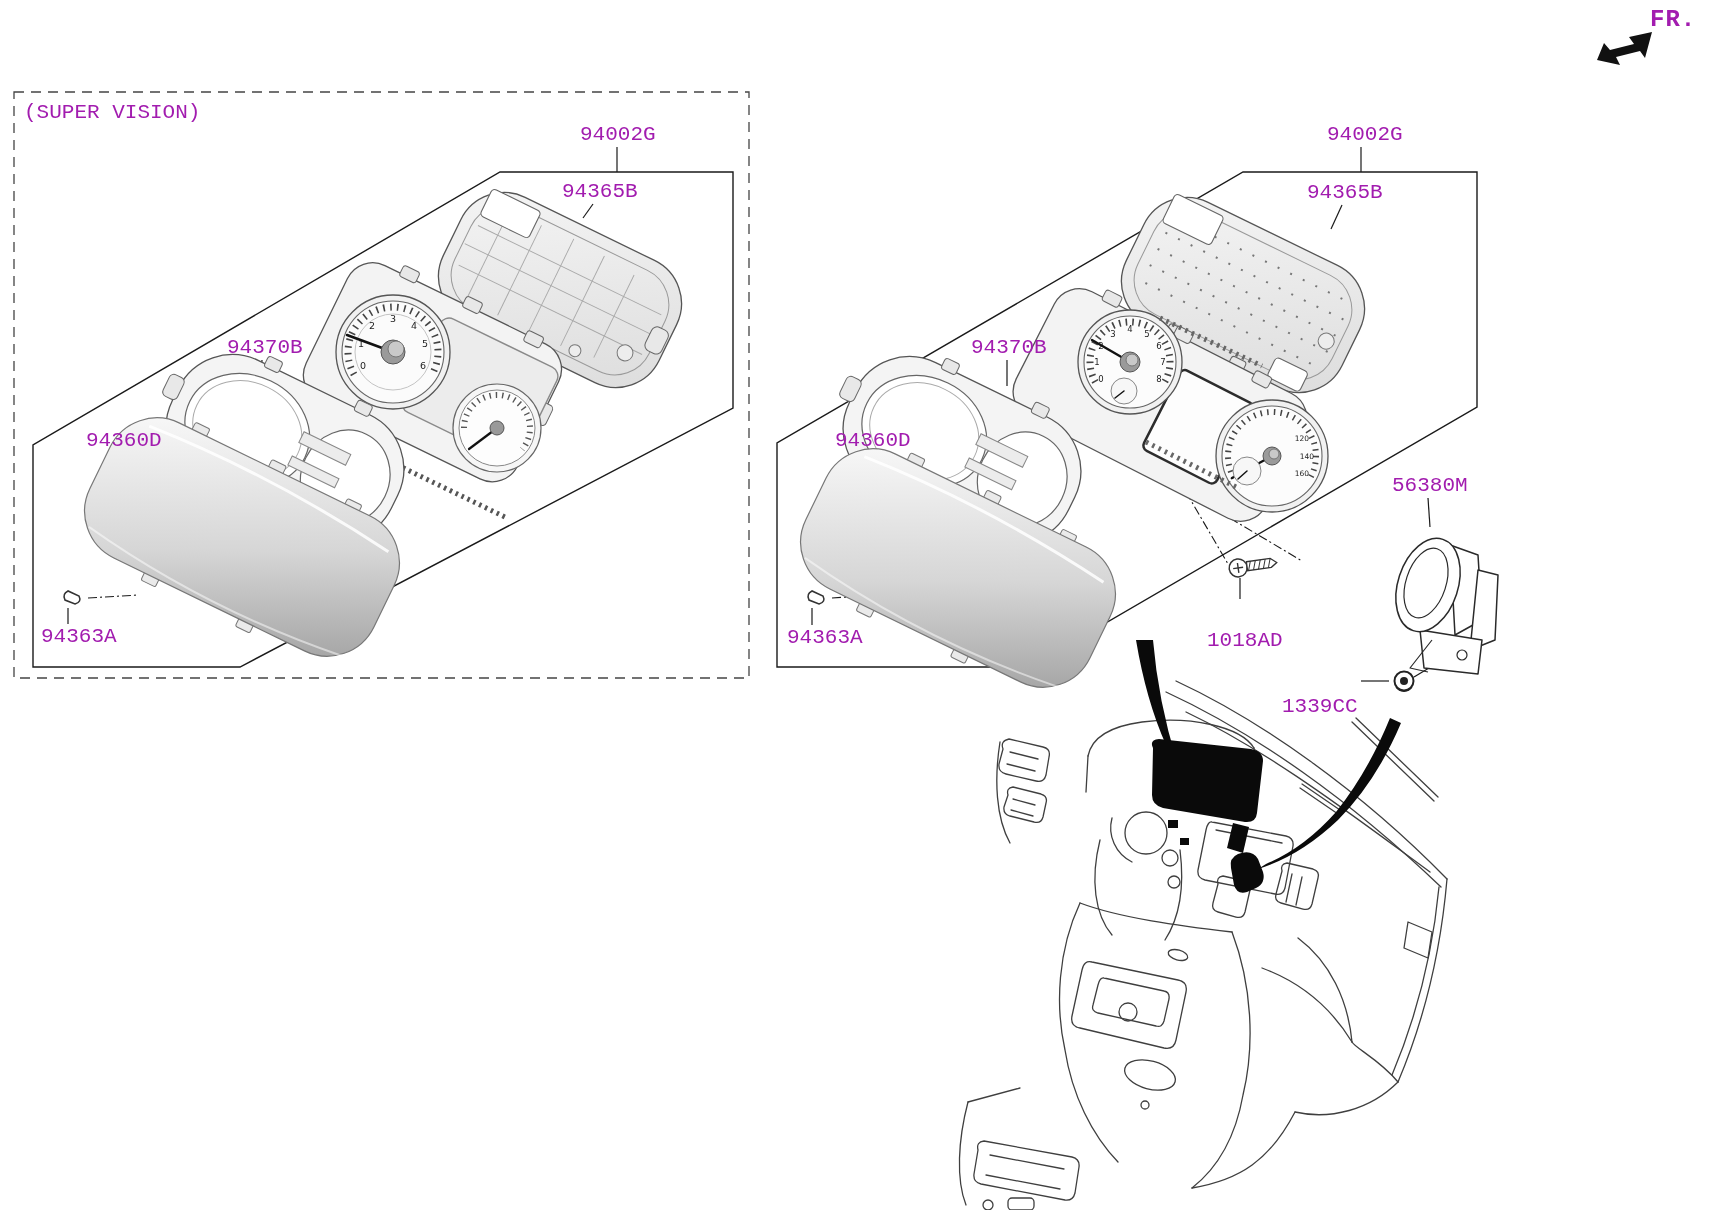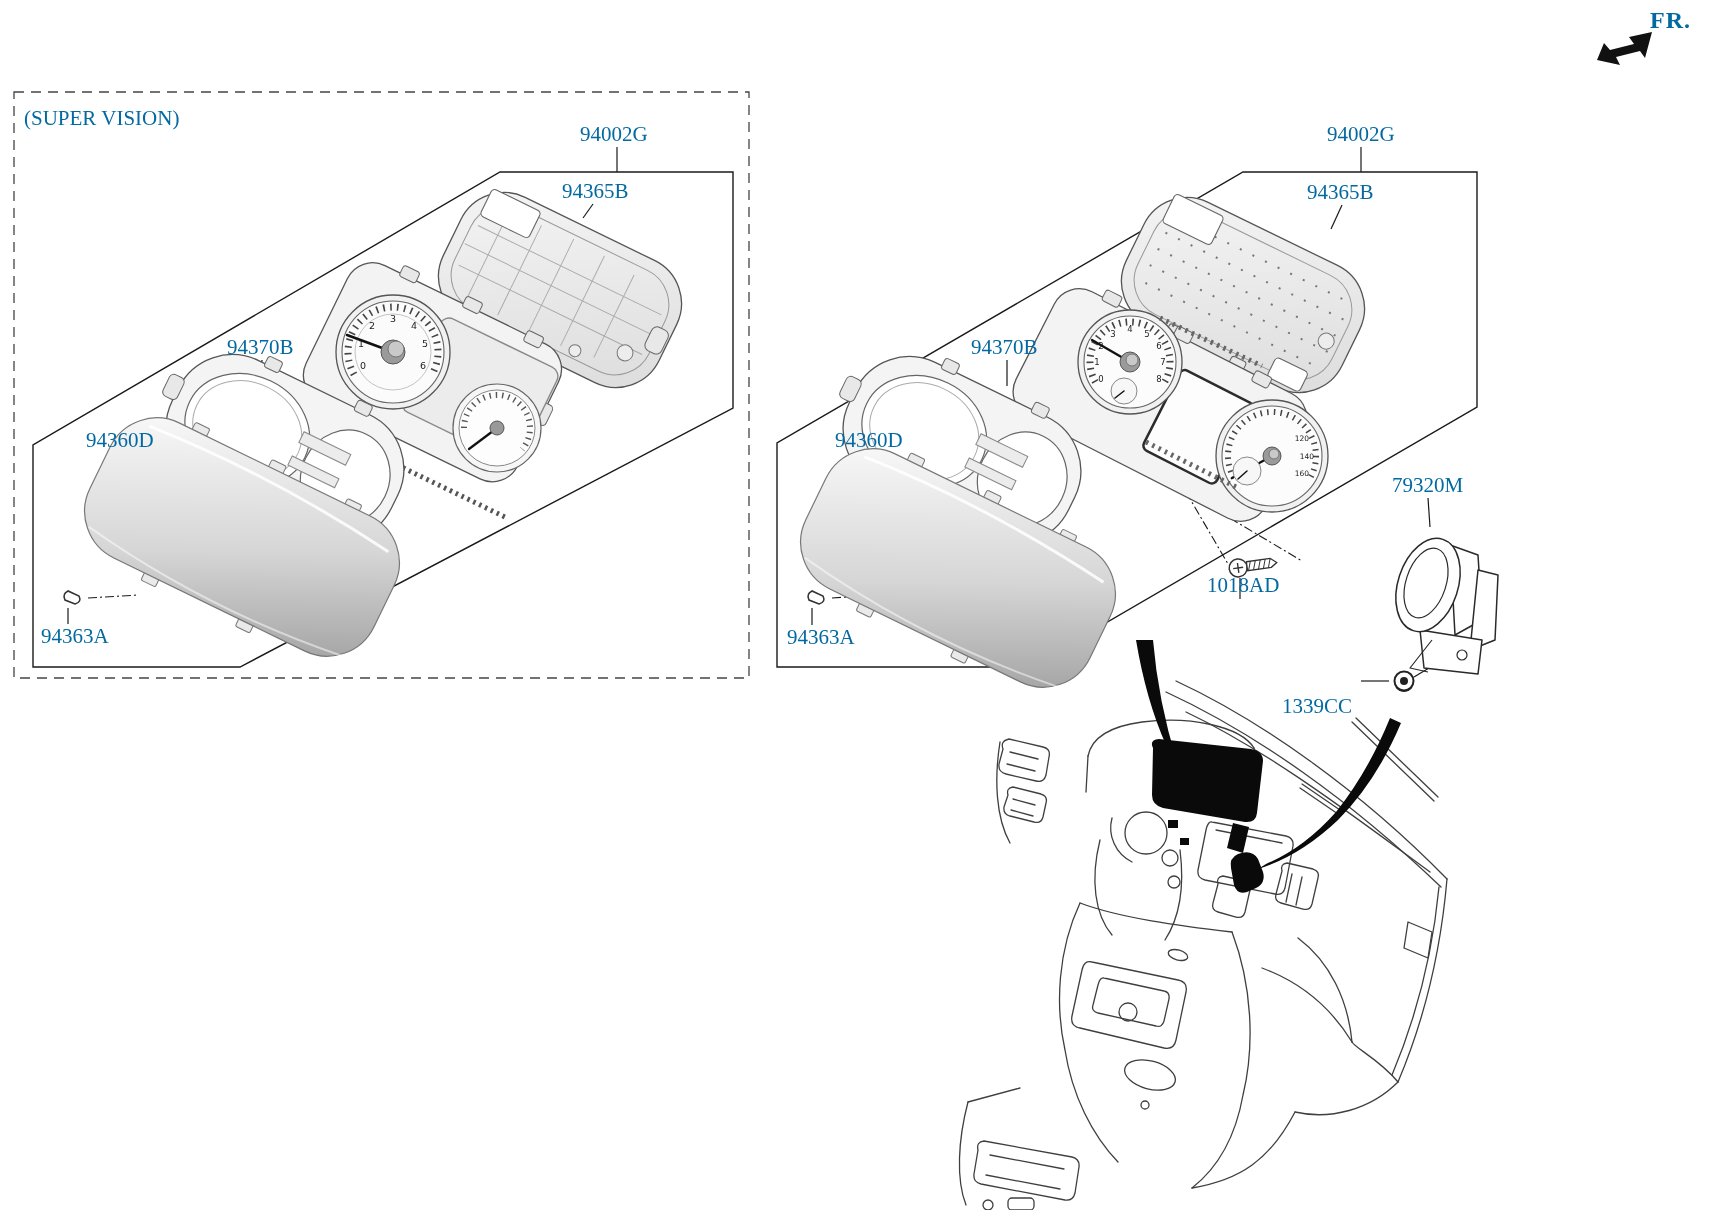--- a/index.html
+++ b/index.html
@@ -1,20 +1,20 @@
 <!DOCTYPE html>
 <html><head>
 <meta charset="utf-8">
 <style>
   html,body{margin:0;padding:0;background:#fff;}
   #canvas{position:relative;width:1713px;height:1210px;background:#fff;overflow:hidden;
           font-family:"Liberation Sans",sans-serif;}
   #art{position:absolute;left:0;top:0;}
-  .lbl{position:absolute;font-size:21px;line-height:1;color:#0369a1;white-space:nowrap;
-       font-family:Liberation Serif, serif;}
+  .lbl{position:absolute;font-size:21px;line-height:1;color:#a21caf;white-space:nowrap;
+       font-family:Liberation Mono, monospace;}
   .fr{font-size:24px;font-weight:600;letter-spacing:1px;}
   .dialnum{fill:#222;text-anchor:middle;font-family:"DejaVu Sans",sans-serif;}
   .n9{font-size:9.5px}.n8{font-size:8.5px}.n7{font-size:7.5px}
   .outline{fill:none;stroke:#3f3f3f;stroke-width:1.3;stroke-linecap:round;stroke-linejoin:round;}
   .partline{stroke:#555;stroke-width:1.3;}
   .leader{stroke:#1a1a1a;stroke-width:1.2;fill:none;}
   .dashdot{stroke:#1a1a1a;stroke-width:1.1;fill:none;stroke-dasharray:9 3 2 3;}
 </style>
 </head>
 <body>
@@ -350,31 +350,31 @@
     <path d="M1136,640 Q1146,700 1166,745 L1177,762 Q1158,700 1153,640 Z" fill="#0a0a0a"></path>
     <path d="M1390,718 Q1368,772 1336,812 Q1304,848 1266,864 L1258,869 Q1300,856 1338,820 Q1376,782 1401,723 Z" fill="#0a0a0a"></path>
     <path d="M1153,748 q-4,-8 6,-9 l92,10 q12,2 12,12 l-6,52 q-1,10 -12,9 l-82,-14 q-11,-3 -11,-13 z" fill="#0a0a0a"></path>
     <path d="M1233,823 l16,4 -6,26 -16,-5 z" fill="#0a0a0a"></path>
     <rect x="1168" y="820" width="10" height="8" fill="#0a0a0a"></rect>
     <rect x="1180" y="838" width="9" height="7" fill="#0a0a0a"></rect>
     <path d="M1238,854 q14,-5 20,5 l5,13 q3,11 -7,16 l-9,4 q-10,3 -13,-7 l-3,-17 q-2,-10 7,-14 z" fill="#0a0a0a"></path>
   </g>
 </svg>
 
-<div class="lbl" style="left:24px;top:108px">(SUPER VISION)</div>
+<div class="lbl" style="left:24px;top:102px">(SUPER VISION)</div>
 <div class="lbl fr" style="left:1650px;top:8px">FR.</div>
 
 <div class="lbl" style="left:580px;top:124px">94002G</div>
 <div class="lbl" style="left:562px;top:181px">94365B</div>
 <div class="lbl" style="left:227px;top:337px">94370B</div>
 <div class="lbl" style="left:86px;top:430px">94360D</div>
 <div class="lbl" style="left:41px;top:626px">94363A</div>
 
 <div class="lbl" style="left:1327px;top:124px">94002G</div>
 <div class="lbl" style="left:1307px;top:182px">94365B</div>
 <div class="lbl" style="left:971px;top:337px">94370B</div>
 <div class="lbl" style="left:835px;top:430px">94360D</div>
 <div class="lbl" style="left:787px;top:627px">94363A</div>
-<div class="lbl" style="left:1392px;top:475px">79320M</div>
-<div class="lbl" style="left:1207px;top:575px">1018AD</div>
+<div class="lbl" style="left:1392px;top:475px">56380M</div>
+<div class="lbl" style="left:1207px;top:630px">1018AD</div>
 <div class="lbl" style="left:1282px;top:696px">1339CC</div>
 
 </div>
 
 </body></html>

